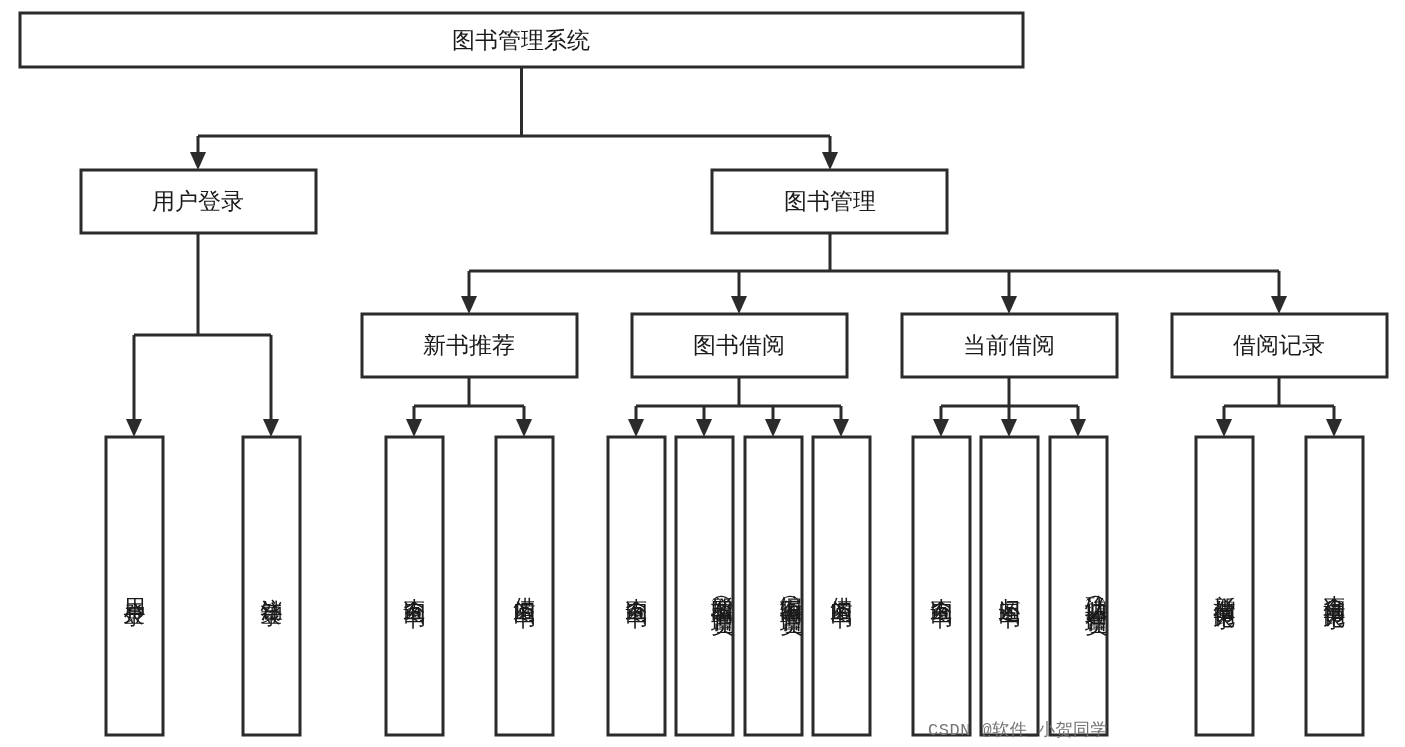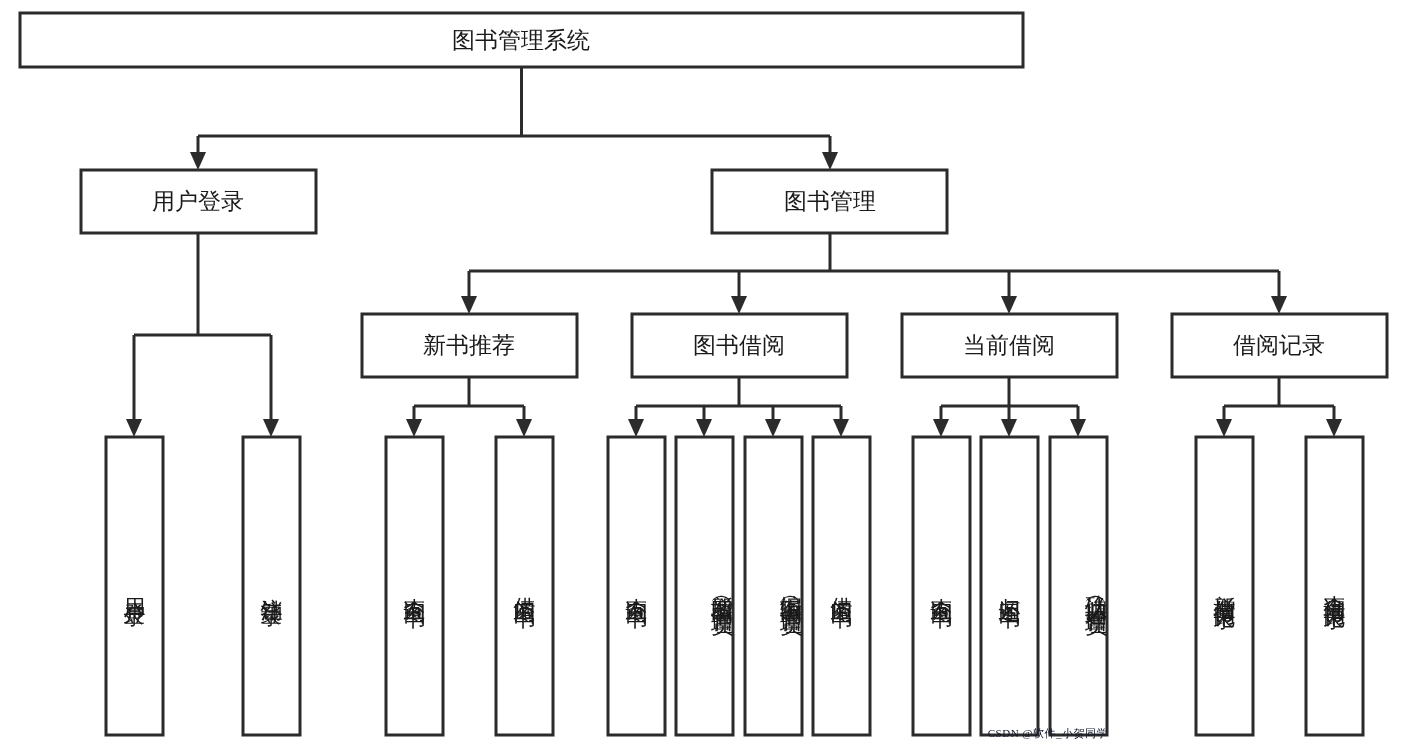--- a/index.html
+++ b/index.html
@@ -50,23 +50,23 @@
     fill: #1a1a1a;
     font-family: "DejaVu Sans", "Liberation Sans", sans-serif;
     font-size: 23px;
     text-anchor: middle;
     dominant-baseline: middle;
   }
   .watermark-text {
     position: absolute;
     right: 8px;
     bottom: 6px;
-    color: #0f172a;
-    font-size: 11px;
-    font-family: Liberation Serif, serif;
+    color: #737373;
+    font-size: 17px;
+    font-family: Liberation Mono, monospace;
     letter-spacing: 0.5px;
     white-space: nowrap;
     pointer-events: none;
   }
 </style>
 </head>
 <body>
 
 <div id="diagram-root">
 

